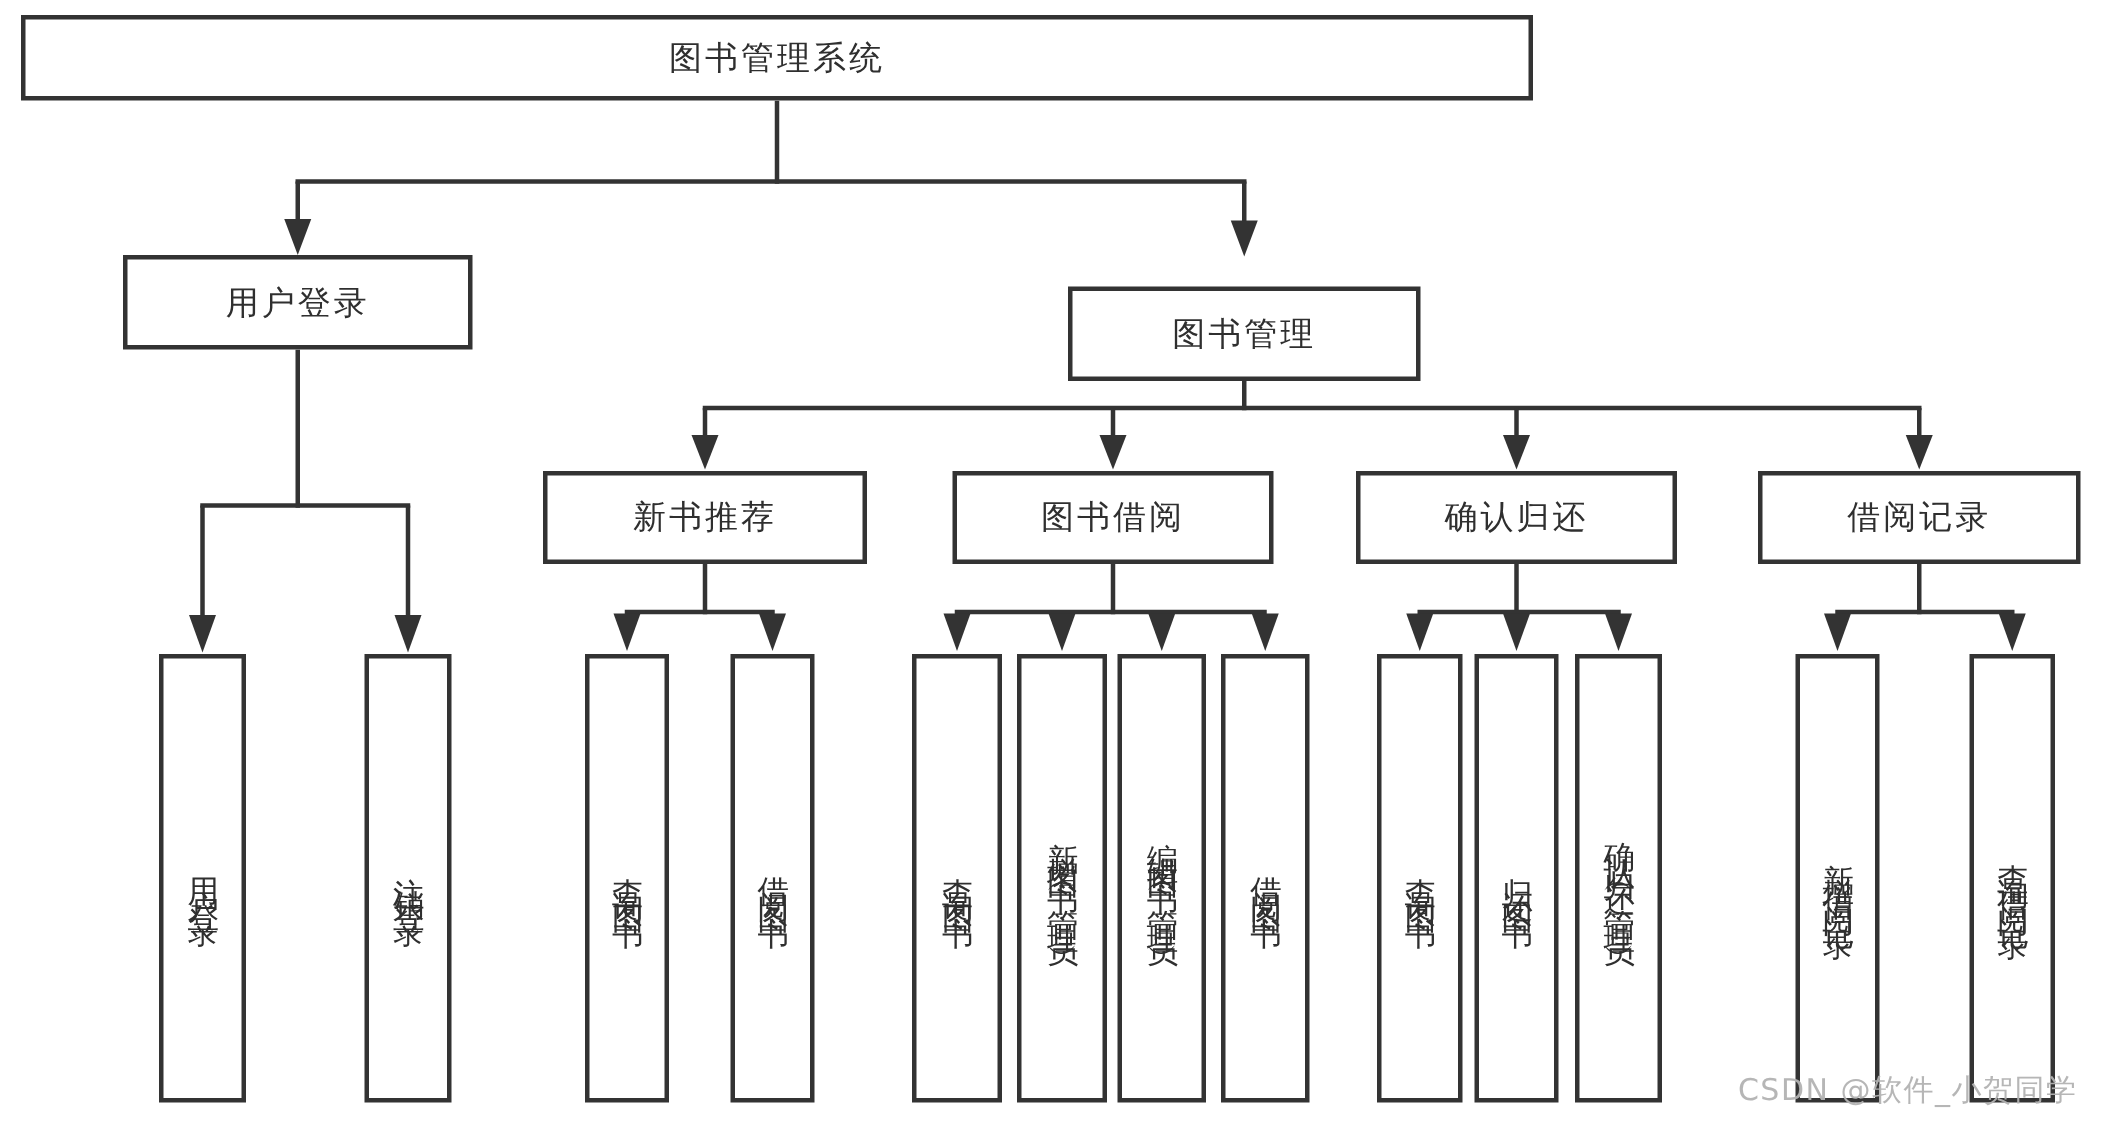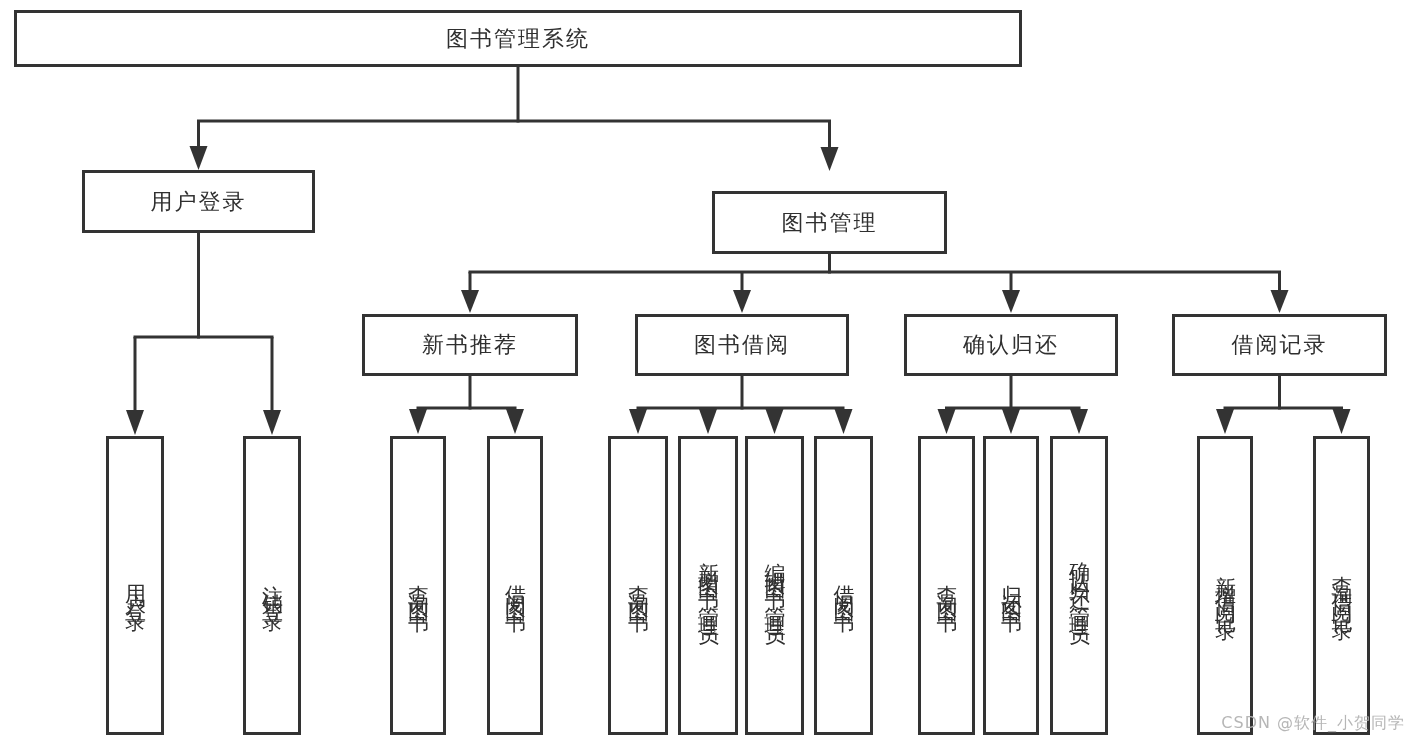--- a/index.html
+++ b/index.html
@@ -38,24 +38,24 @@
     writing-mode: vertical-rl;
     text-orientation: mixed;
     white-space: normal;
     font-size: 21px;
     letter-spacing: 9px;
     line-height: 1;
   }
   .watermark {
     position: absolute;
     top: 713px;
-    right: 0;
+    right: 20px;
     z-index: 6;
     color: rgba(178, 178, 178, 0.95);
-    font-size: 16px;
+    font-size: 20px;
     letter-spacing: 1px;
     white-space: nowrap;
   }
 </style>
 </head>
 <body>
 
 <div class="canvas">
 
   <svg class="wires" viewBox="0 0 1405 747">

